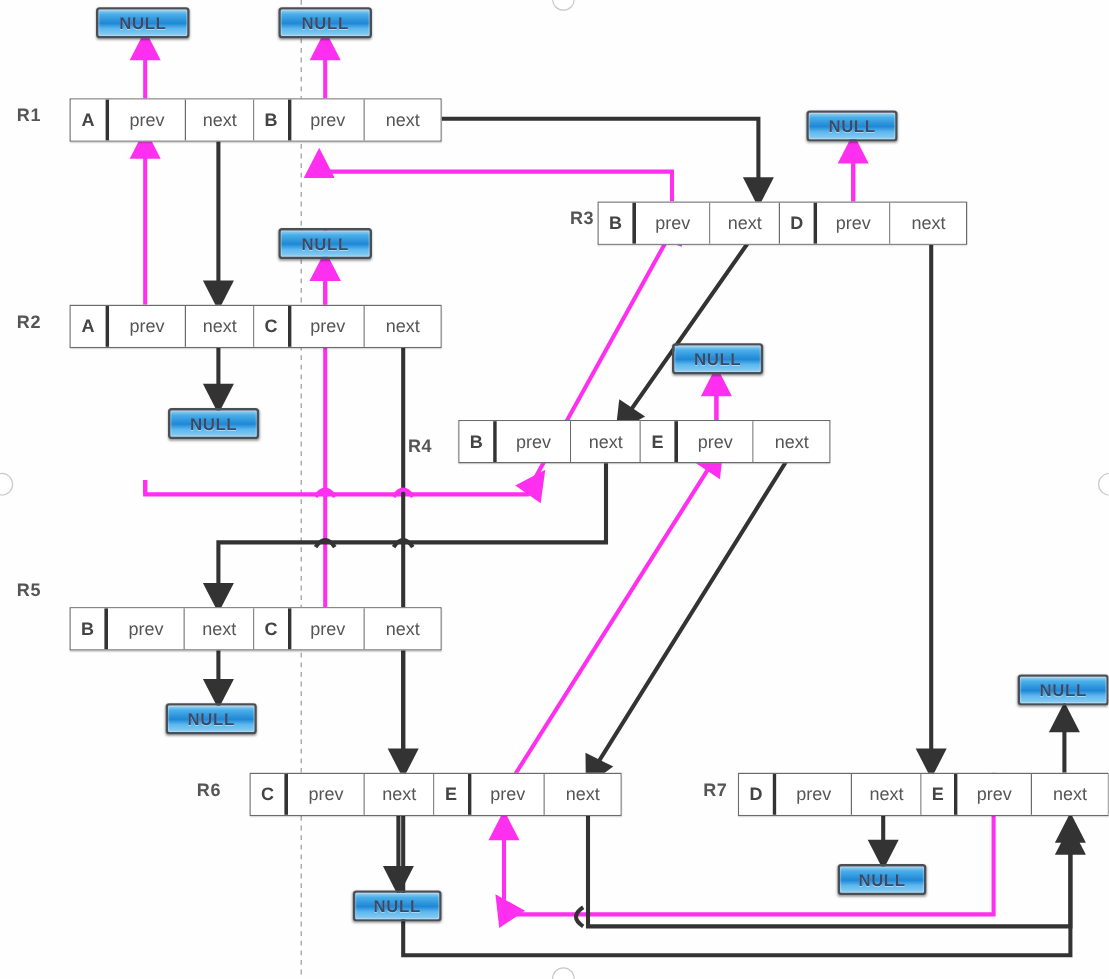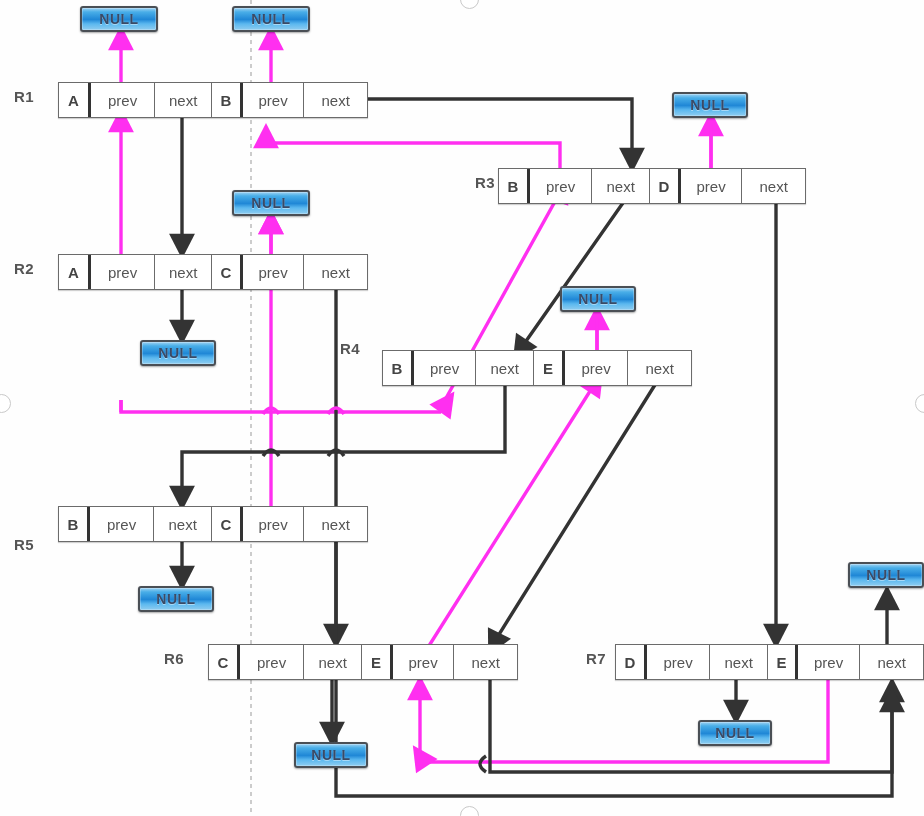--- a/index.html
+++ b/index.html
@@ -163,31 +163,31 @@
   <div class="rlabel" style="left:475px;top:174px;">R3</div>
   <div class="rec" style="left:498px;top:168px;width:308px;">
     <div class="cell key thick" style="width:31px;">B</div>
     <div class="cell" style="width:63px;">prev</div>
     <div class="cell" style="width:58px;">next</div>
     <div class="cell key thick" style="width:31px;">D</div>
     <div class="cell" style="width:62px;">prev</div>
     <div class="cell" style="width:63px;">next</div>
   </div>
 
-  <div class="rlabel" style="left:340px;top:340px;">R4</div>
+  <div class="rlabel" style="left:340px;top:364px;">R4</div>
   <div class="rec" style="left:382px;top:350px;width:310px;">
     <div class="cell key thick" style="width:31px;">B</div>
     <div class="cell" style="width:63px;">prev</div>
     <div class="cell" style="width:58px;">next</div>
     <div class="cell key thick" style="width:31px;">E</div>
     <div class="cell" style="width:64px;">prev</div>
     <div class="cell" style="width:63px;">next</div>
   </div>
 
-  <div class="rlabel" style="left:14px;top:536px;">R5</div>
+  <div class="rlabel" style="left:14px;top:484px;">R5</div>
   <div class="rec" style="left:58px;top:506px;width:310px;">
     <div class="cell key thick" style="width:31px;">B</div>
     <div class="cell" style="width:65px;">prev</div>
     <div class="cell" style="width:58px;">next</div>
     <div class="cell key thick" style="width:31px;">C</div>
     <div class="cell" style="width:62px;">prev</div>
     <div class="cell" style="width:63px;">next</div>
   </div>
 
   <div class="rlabel" style="left:164px;top:650px;">R6</div>

